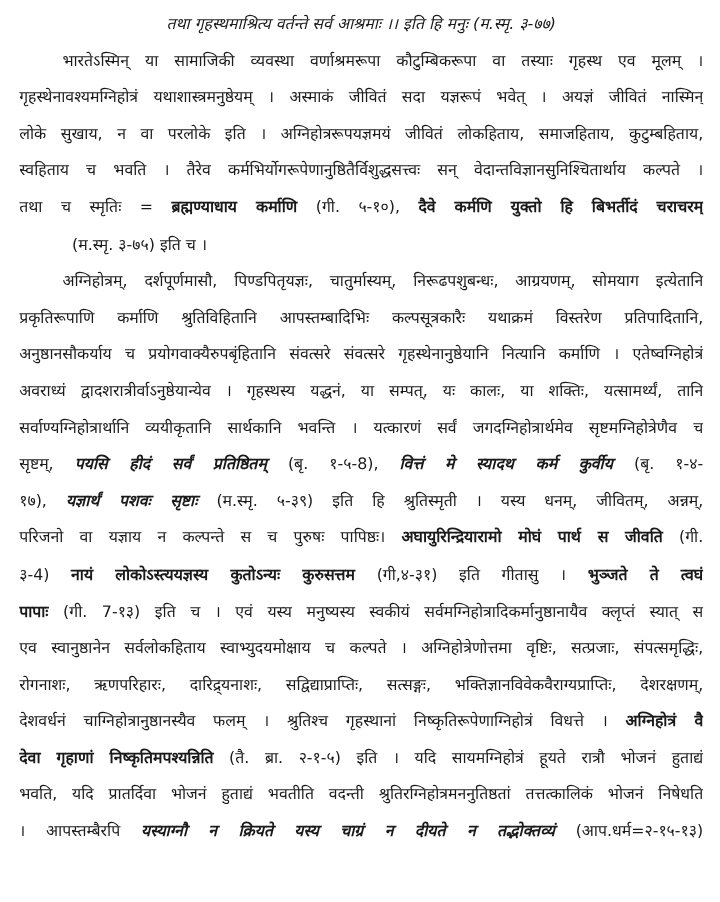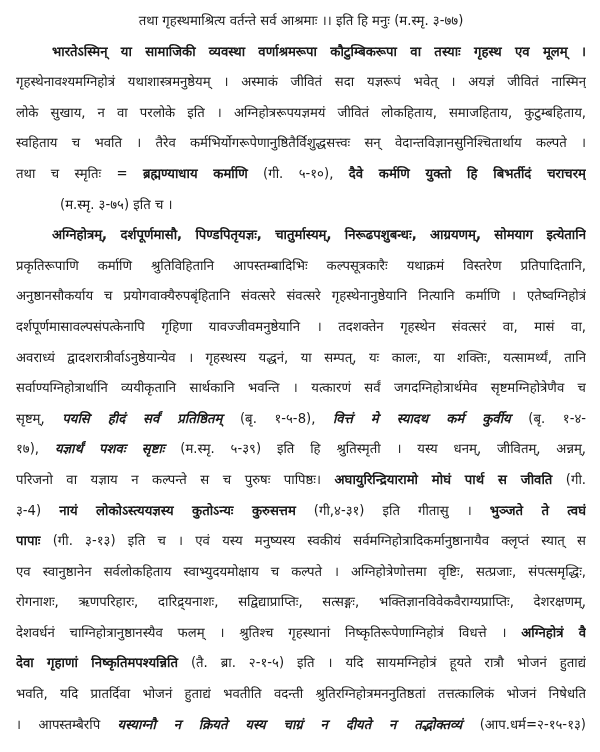--- a/index.html
+++ b/index.html
@@ -1,22 +1,22 @@
 <!DOCTYPE html>
 <html><head>
 <meta charset="utf-8">
 <style>
   html, body { margin:0; padding:0; background:#ffffff; }
   body { width:600px; height:752px; overflow:hidden; position:relative;
          font-family:"DejaVu Sans", "Liberation Sans", sans-serif; color:#1a1a1a; }
   .page { position:absolute; left:16px; top:6px; width:570px; }
   .line { height:30.6px; line-height:30.6px; font-size:13.2px; white-space:nowrap;
           text-align:justify; text-align-last:justify; overflow:hidden; }
-  .center { text-align:left; text-align-last:center; }
-  .indent { padding-left:36px;font-weight:bold; }
+  .center { text-align:left; text-align-last:center;font-style:italic; }
+  .indent { padding-left:36px; }
   .last { text-align-last:left;margin-left:44px; }
   b { font-weight:bold; }
   i.bi { font-style:italic; font-weight:bold;margin-top:36px; }
 </style>
 </head>
 <body>
 
 <div class="page">
   <div class="line center">तथा गृहस्थमाश्रित्य वर्तन्ते सर्व आश्रमाः ।। इति हि मनुः (म.स्मृ. ३-७७)</div>
 
@@ -26,28 +26,27 @@
     <div class="line">लोके सुखाय, न वा परलोके इति । अग्निहोत्ररूपयज्ञमयं जीवितं लोकहिताय, समाजहिताय, कुटुम्बहिताय,</div>
     <div class="line">स्वहिताय च भवति । तैरेव कर्मभिर्योगरूपेणानुष्ठितैर्विशुद्धसत्त्वः सन् वेदान्तविज्ञानसुनिश्चितार्थाय कल्पते ।</div>
     <div class="line"><span>तथा च स्मृतिः = </span><b>ब्रह्मण्याधाय कर्माणि</b><span> (गी. ५-१०), </span><b>दैवे कर्मणि युक्तो हि बिभर्तीदं चराचरम्</b></div>
     <div class="line last">(म.स्मृ. ३-७५) इति च ।</div>
   </div>
 
   <div>
     <div class="line indent">अग्निहोत्रम्, दर्शपूर्णमासौ, पिण्डपितृयज्ञः, चातुर्मास्यम्, निरूढपशुबन्धः, आग्रयणम्, सोमयाग इत्येतानि</div>
     <div class="line">प्रकृतिरूपाणि कर्माणि श्रुतिविहितानि आपस्तम्बादिभिः कल्पसूत्रकारैः यथाक्रमं विस्तरेण प्रतिपादितानि,</div>
     <div class="line">अनुष्ठानसौकर्याय च प्रयोगवाक्यैरुपबृंहितानि संवत्सरे संवत्सरे गृहस्थेनानुष्ठेयानि नित्यानि कर्माणि । एतेष्वग्निहोत्रं</div>
-    <div class="line">दर्शपूर्णमासावल्पसंपत्केनापि गृहिणा यावज्जीवमनुष्ठेयानि । तदशक्तेन गृहस्थेन संवत्सरं वा, मासं वा,</div>
     <div class="line">अवराध्यं द्वादशरात्रीर्वाऽनुष्ठेयान्येव । गृहस्थस्य यद्धनं, या सम्पत्, यः कालः, या शक्तिः, यत्सामर्थ्यं, तानि</div>
     <div class="line">सर्वाण्यग्निहोत्रार्थानि व्ययीकृतानि सार्थकानि भवन्ति । यत्कारणं सर्वं जगदग्निहोत्रार्थमेव सृष्टमग्निहोत्रेणैव च</div>
     <div class="line"><span>सृष्टम्, </span><i class="bi">पयसि हीदं सर्वं प्रतिष्ठितम्</i><span> (बृ. १-५-8), </span><i class="bi">वित्तं मे स्यादथ कर्म कुर्वीय</i><span> (बृ. १-४-</span></div>
     <div class="line"><span>१७), </span><i class="bi">यज्ञार्थं पशवः सृष्टाः</i><span> (म.स्मृ. ५-३९) इति हि श्रुतिस्मृती । यस्य धनम्, जीवितम्, अन्नम्,</span></div>
     <div class="line"><span>परिजनो वा यज्ञाय न कल्पन्ते स च पुरुषः पापिष्ठः। </span><b>अघायुरिन्द्रियारामो मोघं पार्थ स जीवति</b><span> (गी.</span></div>
     <div class="line"><span>३-4) </span><b>नायं लोकोऽस्त्ययज्ञस्य कुतोऽन्यः कुरुसत्तम</b><span> (गी,४-३१) इति गीतासु । </span><b>भुञ्जते ते त्वघं</b></div>
-    <div class="line"><b>पापाः</b><span> (गी. ३-१३) इति च । एवं यस्य मनुष्यस्य स्वकीयं सर्वमग्निहोत्रादिकर्मानुष्ठानायैव क्लृप्तं स्यात् स</span></div>
+    <div class="line"><b>पापाः</b><span> (गी. 7-१३) इति च । एवं यस्य मनुष्यस्य स्वकीयं सर्वमग्निहोत्रादिकर्मानुष्ठानायैव क्लृप्तं स्यात् स</span></div>
     <div class="line">एव स्वानुष्ठानेन सर्वलोकहिताय स्वाभ्युदयमोक्षाय च कल्पते । अग्निहोत्रेणोत्तमा वृष्टिः, सत्प्रजाः, संपत्समृद्धिः,</div>
     <div class="line">रोगनाशः, ऋणपरिहारः, दारिद्र्यनाशः, सद्विद्याप्राप्तिः, सत्सङ्गः, भक्तिज्ञानविवेकवैराग्यप्राप्तिः, देशरक्षणम्,</div>
     <div class="line"><span>देशवर्धनं चाग्निहोत्रानुष्ठानस्यैव फलम् । श्रुतिश्च गृहस्थानां निष्कृतिरूपेणाग्निहोत्रं विधत्ते । </span><b>अग्निहोत्रं वै</b></div>
     <div class="line"><b>देवा गृहाणां निष्कृतिमपश्यन्निति</b><span> (तै. ब्रा. २-१-५) इति । यदि सायमग्निहोत्रं हूयते रात्रौ भोजनं हुताद्यं</span></div>
     <div class="line">भवति, यदि प्रातर्दिवा भोजनं हुताद्यं भवतीति वदन्ती श्रुतिरग्निहोत्रमननुतिष्ठतां तत्तत्कालिकं भोजनं निषेधति</div>
     <div class="line"><span>। आपस्तम्बैरपि </span><i class="bi">यस्याग्नौ न क्रियते यस्य चाग्रं न दीयते न तद्भोक्तव्यं</i><span> (आप.धर्म=२-१५-१३)</span></div>
   </div>
 </div>
 
 </body></html>

